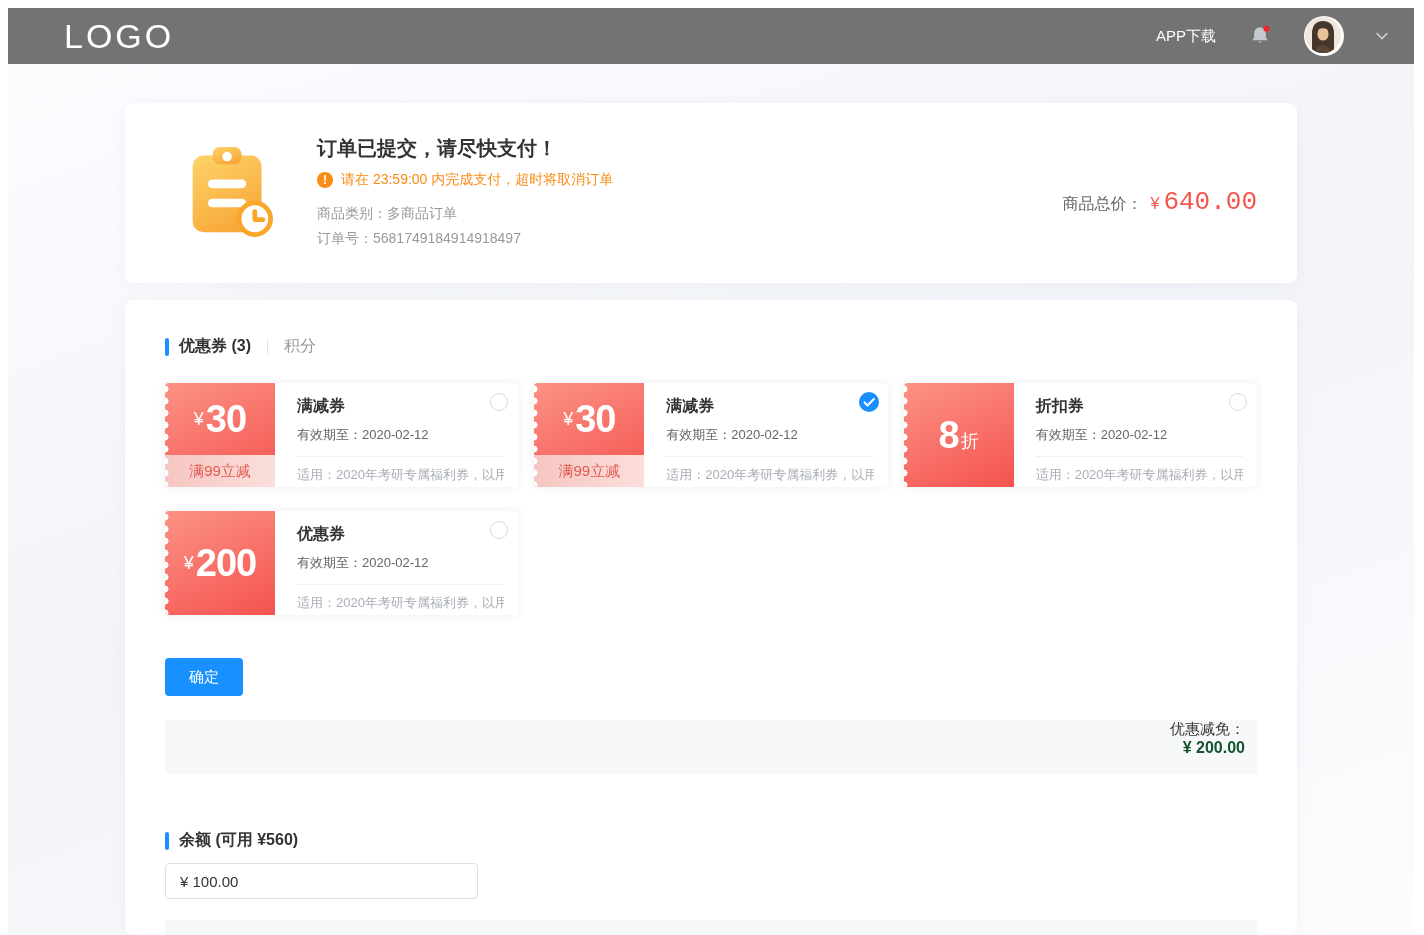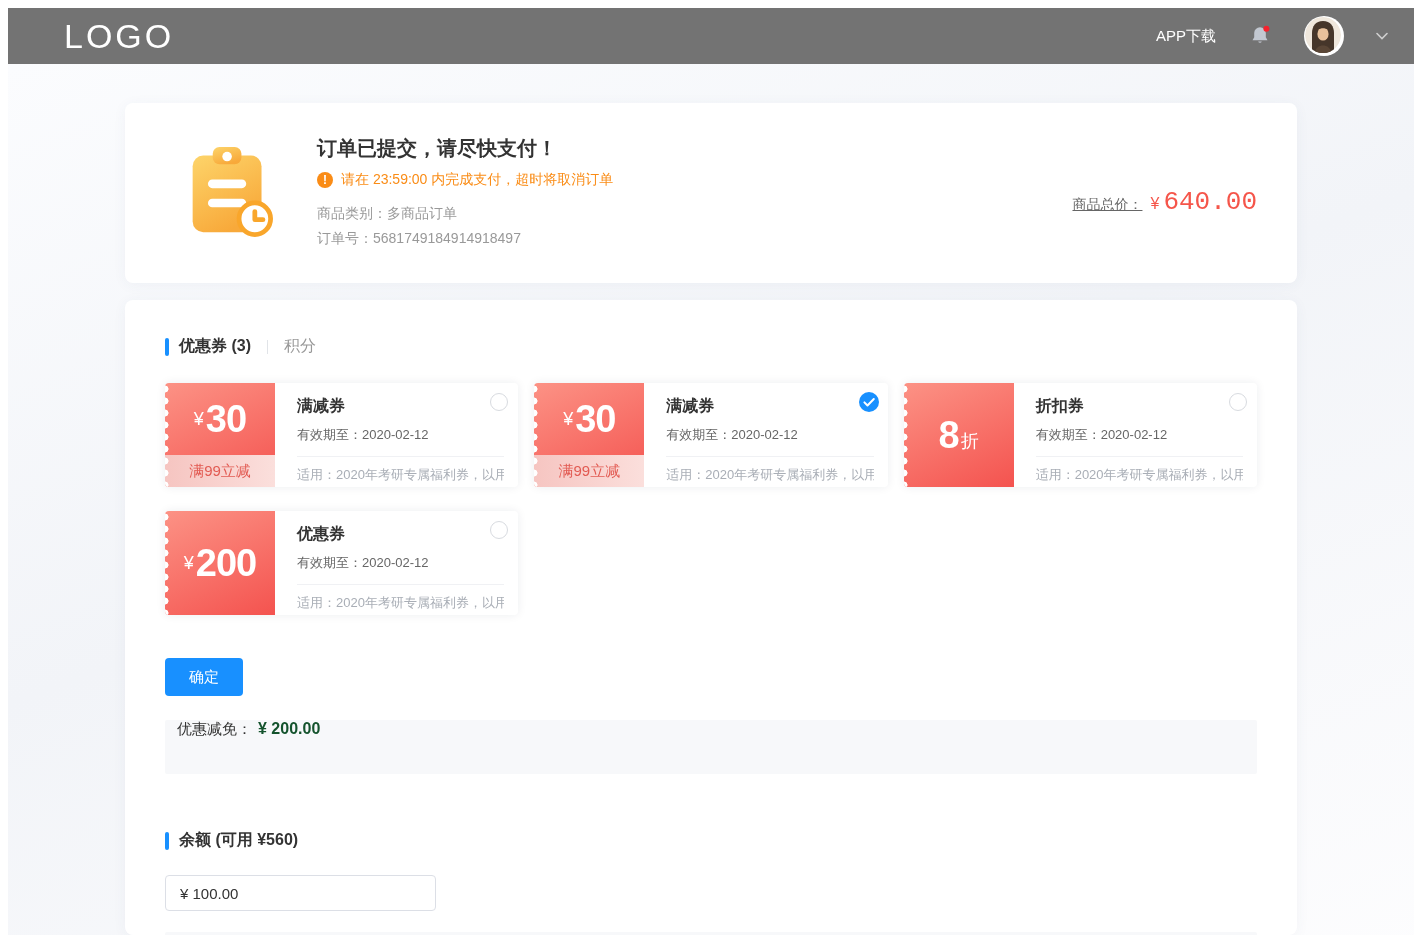--- a/index.html
+++ b/index.html
@@ -25,21 +25,21 @@
   
   .order-card{height:180px;display:flex;align-items:center;padding:0 40px 0 60px;}
   .order-icon{width:88px;flex:0 0 88px;}
   .order-info{margin-left:44px;flex:1;}
   .order-title{font-size:20px;font-weight:bold;color:#333;margin:0 0 9px;}
   .order-warn{display:flex;align-items:center;gap:8px;color:#fa8c16;font-size:14px;margin-bottom:12px;}
   .warn-ic{width:16px;height:16px;border-radius:50%;background:#fa8c16;color:#fff;font-size:12px;
     font-weight:bold;display:flex;align-items:center;justify-content:center;line-height:1;}
   .order-meta{font-size:14px;color:#999;line-height:25px;}
   .order-total{white-space:nowrap;align-self:center;margin-top:18px;}
-  .total-label{font-size:14px;color:#666;text-decoration:underline;}
+  .total-label{font-size:16px;color:#666;}
   .total-cur{font-size:16px;color:#f5554a;margin:0 4px 0 8px;}
   .total-amt{font-size:26px;color:#f5554a;font-family:Liberation Mono, monospace;}
   
   .main-card{margin-top:17px;height:635px;padding:36px 40px 0;}
   .sec-head{display:flex;align-items:center;}
   .sec-bar{width:4px;height:18px;border-radius:2px;background:#1890ff;margin-right:10px;}
   .tab-active{font-size:16px;font-weight:bold;color:#333;cursor:pointer;}
   .tab-sep{width:1px;height:14px;background:#e1e4e8;margin:0 16px;}
   .tab-idle{font-size:16px;color:#999;cursor:pointer;}
   
@@ -67,27 +67,27 @@
   .radio-checked{position:absolute;top:9px;right:9px;width:20px;height:20px;cursor:pointer;}
   
   .redeem-row{margin-top:43px;display:flex;gap:10px;}
   .redeem-input{width:313px;height:38px;box-sizing:border-box;border:1px solid #dcdfe6;border-radius:4px;
     padding:0 14px;font-size:15px;color:#333;outline:none;font-family:inherit;}
   .redeem-input::placeholder{color:#b7bcc4;}
   .confirm-btn{width:78px;height:38px;background:#1890ff;color:#fff;border:none;border-radius:4px;
     font-size:15px;cursor:pointer;font-family:inherit;}
   
   .gray-bar{margin-top:24px;height:54px;background:#f7f8fa;border-radius:2px;display:flex;
-    align-items:flex-start;padding:0 12px;box-sizing:border-box;}
+    align-items:flex-end;padding:0 12px;box-sizing:border-box;flex-direction:column;}
   .disc-label{font-size:15px;color:#333;}
   .disc-amt{font-size:16px;color:#14532d;font-weight:bold;margin-left:6px;}
   
   .balance-head{margin-top:56px;}
   .balance-title{font-size:16px;font-weight:bold;color:#333;}
-  .balance-input{margin-top:24px;width:271px;height:36px;box-sizing:border-box;border:1px solid #dcdfe6;
+  .balance-input{margin-top:12px;width:313px;height:36px;box-sizing:border-box;border:1px solid #dcdfe6;
     border-radius:4px;padding:16px 14px;font-size:15px;color:#333;outline:none;display:block;font-family:inherit;}
   .stub-bar{margin-top:21px;height:40px;background:#f7f8fa;border-radius:2px;}
 </style>
 </head>
 <body>
 
 <div class="window">
 
   <header class="nav">
     <div class="logo">LOGO</div>

